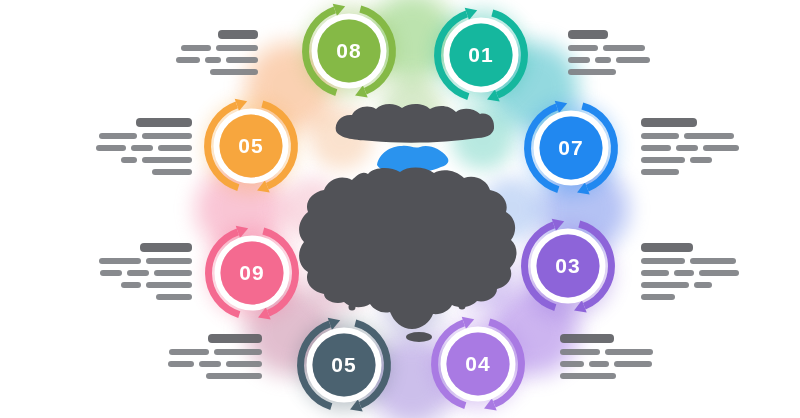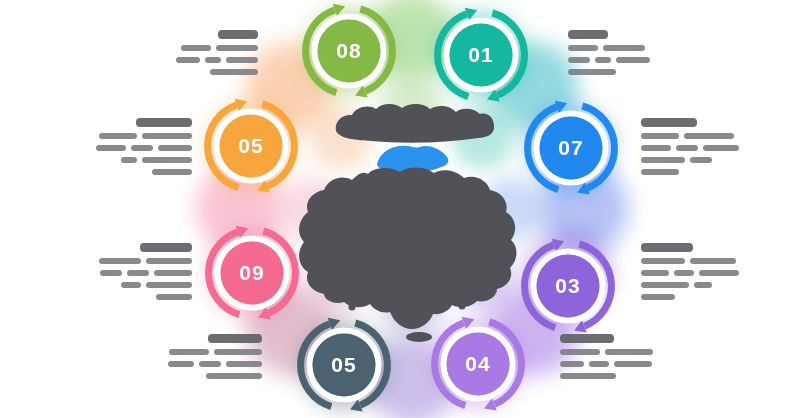--- a/index.html
+++ b/index.html
@@ -249,21 +249,21 @@
         <svg width="112" height="112" viewBox="0 0 112 112">
           <path d="M 67.3 14.0 A 43.5 43.5 0 0 1 72.3 96.3" fill="none" stroke="#2188f0" stroke-width="7"></path>
           <path d="M 43.3 97.6 A 43.5 43.5 0 0 1 41.8 14.9" fill="none" stroke="#2188f0" stroke-width="7"></path>
           <polygon points="62.1,100.5 74.7,102.4 69.9,90.3" fill="#2188f0"></polygon>
           <polygon points="52.2,11.3 39.7,8.7 44.0,21.0" fill="#2188f0"></polygon>
           <circle cx="56" cy="56" r="34.5" fill="none" stroke="#ffffff" stroke-width="6"></circle>
           <circle cx="56" cy="56" r="31.5" fill="#2188f0"></circle>
         </svg>
         <span class="num">07</span>
       </div>
-      <div class="badge" style="left: 512px; top: 230px;">
+      <div class="badge" style="left: 512px; top: 210px;">
         <svg width="112" height="112" viewBox="0 0 112 112">
           <path d="M 67.3 14.0 A 43.5 43.5 0 0 1 72.3 96.3" fill="none" stroke="#8d64d9" stroke-width="7"></path>
           <path d="M 43.3 97.6 A 43.5 43.5 0 0 1 41.8 14.9" fill="none" stroke="#8d64d9" stroke-width="7"></path>
           <polygon points="62.1,100.5 74.7,102.4 69.9,90.3" fill="#8d64d9"></polygon>
           <polygon points="52.2,11.3 39.7,8.7 44.0,21.0" fill="#8d64d9"></polygon>
           <circle cx="56" cy="56" r="34.5" fill="none" stroke="#ffffff" stroke-width="6"></circle>
           <circle cx="56" cy="56" r="31.5" fill="#8d64d9"></circle>
         </svg>
         <span class="num">03</span>
       </div>

